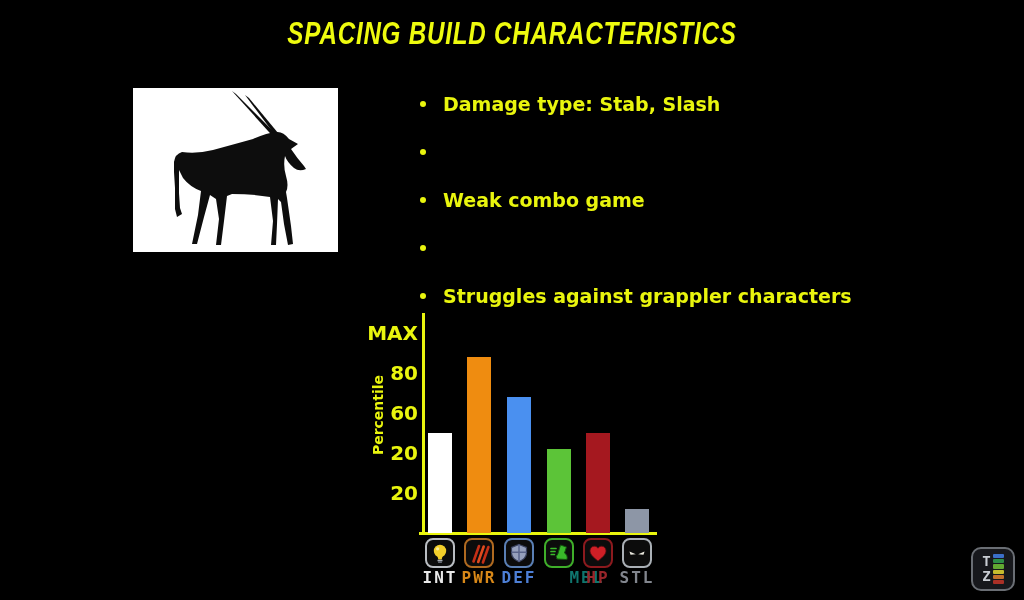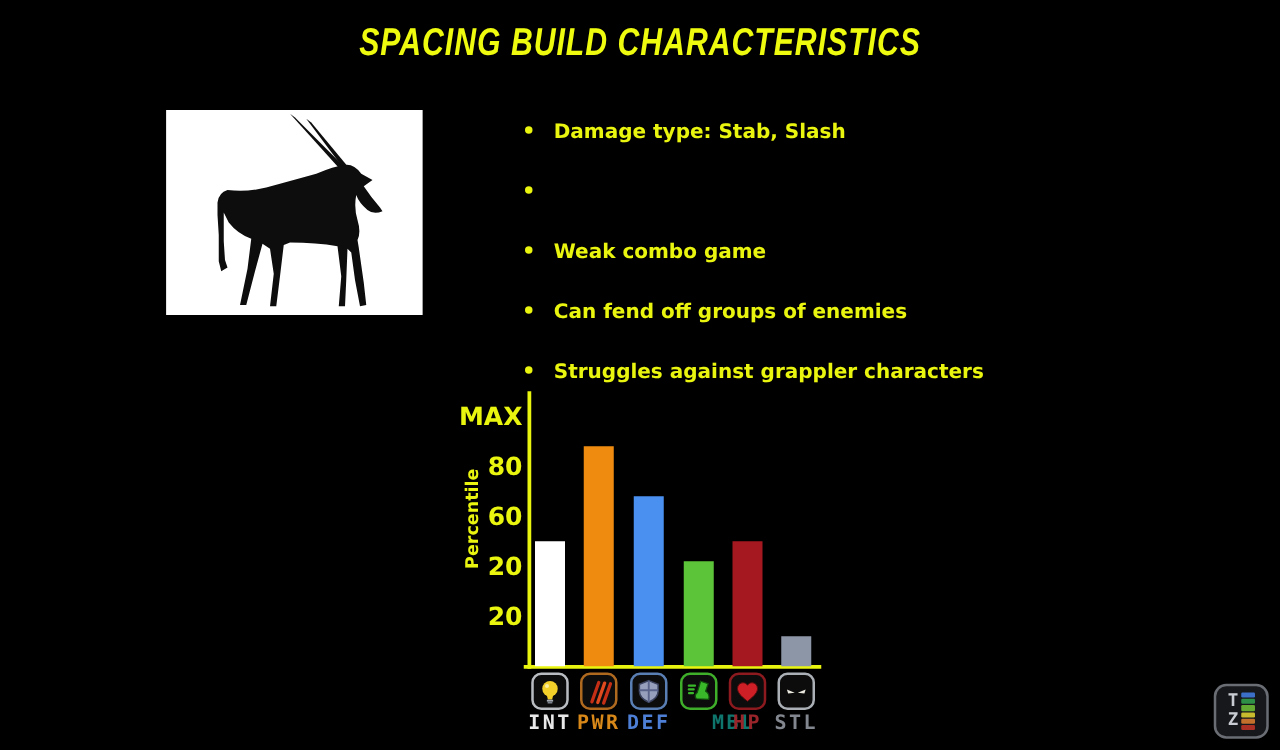--- a/index.html
+++ b/index.html
@@ -11,21 +11,21 @@
   .title span{display:inline-block;transform:scaleX(0.78);transform-origin:center;
     font-family:"Liberation Sans",sans-serif;font-style:italic;font-weight:bold;
     font-size:31px;letter-spacing:1px;color:#eefb0e;white-space:nowrap;}
 
   
   .animal-box{position:absolute;left:133px;top:88px;width:205px;height:164px;background:#ffffff;}
 
   
   .bullets{position:absolute;left:420px;top:80px;margin:0;padding:0;list-style:none;}
   .bullets li{position:relative;height:48px;display:flex;align-items:center;
-    color:#e9f50e;font-weight:bold;font-size:16px;white-space:nowrap;}
+    color:#e9f50e;font-weight:bold;font-size:19px;white-space:nowrap;}
   .bullets .dot{width:6px;height:6px;border-radius:50%;background:#e9f50e;
     margin-right:17px;flex:0 0 auto;}
 
   
   .yaxis{position:absolute;left:422px;top:313px;width:3px;height:222px;background:#e9f50e;}
   .xaxis{position:absolute;left:419px;top:532px;width:238px;height:3px;background:#e9f50e;}
   .ylabel{position:absolute;left:319px;top:406px;width:120px;height:18px;
     transform:rotate(-90deg);text-align:center;color:#e9f50e;
     font-weight:bold;font-size:14px;}
   .tick{position:absolute;left:362px;width:56px;height:20px;line-height:20px;
@@ -84,21 +84,20 @@
       </li>
     <li>
         <span class="dot"></span>
       </li>
     <li>
         <span class="dot"></span>
         <span>Weak combo game</span>
       </li>
     <li>
         <span class="dot"></span>
-        <span>Can fend off groups of enemies</span>
       </li>
     <li>
         <span class="dot"></span>
         <span>Struggles against grappler characters</span>
       </li>
   </ul>
 
   <div>
     <div class="ylabel">Percentile</div>
     <div class="yaxis"></div>

